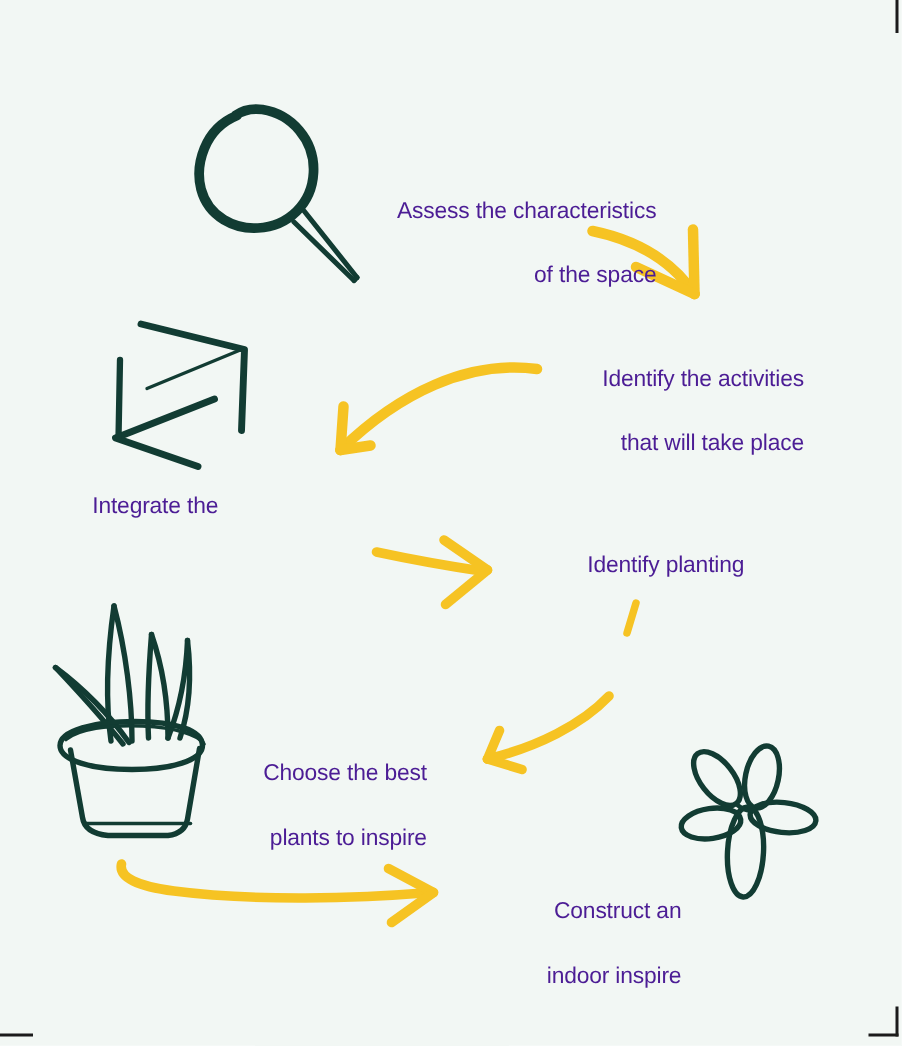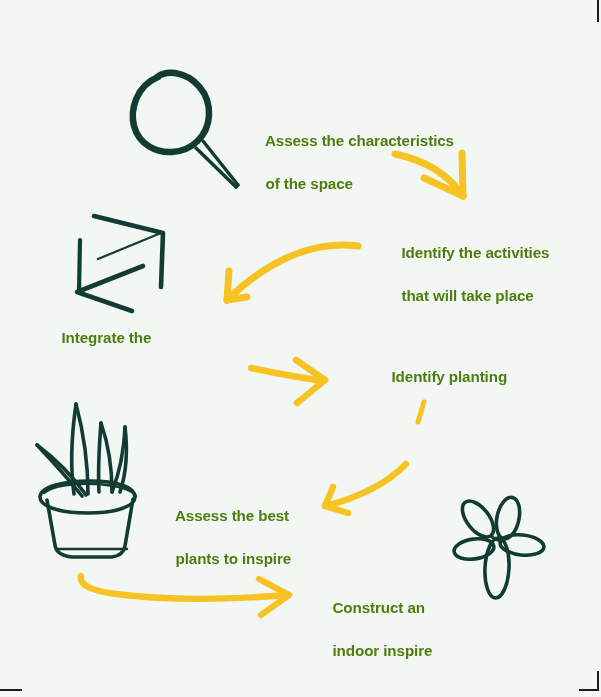--- a/index.html
+++ b/index.html
@@ -22,25 +22,26 @@
     left: 0;
     top: 0;
     width: 601px;
     height: 697px;
     pointer-events: none;
   }
   .step-label {
     position: absolute;
     font-family: "Liberation Sans", sans-serif;
     font-size: 15.2px;
-    font-weight: bold;
+    font-weight: normal;
     line-height: 21.5px;
     letter-spacing: -0.1px;
-    color: #4d7c0f;
+    color: #4c1d95;
     white-space: pre;
+    text-align: right;
   }
   .corner-mark {
     position: absolute;
     background: #1b1b1b;
   }
   .cm-tr-v { width: 2px; height: 22px; right: 2px; top: 0; }
   .cm-bl-h { width: 22px; height: 2px; left: 0; bottom: 6px; }
   .cm-br-v { width: 2px; height: 20px; right: 2px; bottom: 6px; }
   .cm-br-h { width: 20px; height: 2px; right: 2px; bottom: 6px; }
 </style>
@@ -151,25 +152,25 @@
 
   <div class="step-label" style="left:45px; top:305px;">
     <span>Integrate the</span><br>
   </div>
 
   <div class="step-label" style="left:375px; top:344px;">
     <span>Identify planting</span><br>
   </div>
 
   <div class="step-label" style="left:159px; top:483px;">
-    <span>Assess the best</span><br>
+    <span>Choose the best</span><br>
     <span>plants to inspire</span>
   </div>
 
-  <div class="step-label" style="left:316px; top:575px;">
+  <div class="step-label" style="left:348px; top:575px;">
     <span>Construct an</span><br>
     <span>indoor inspire</span>
   </div>
 
   <div class="corner-mark cm-tr-v"></div>
   <div class="corner-mark cm-bl-h"></div>
   <div class="corner-mark cm-br-v"></div>
   <div class="corner-mark cm-br-h"></div>
 
 </div>

